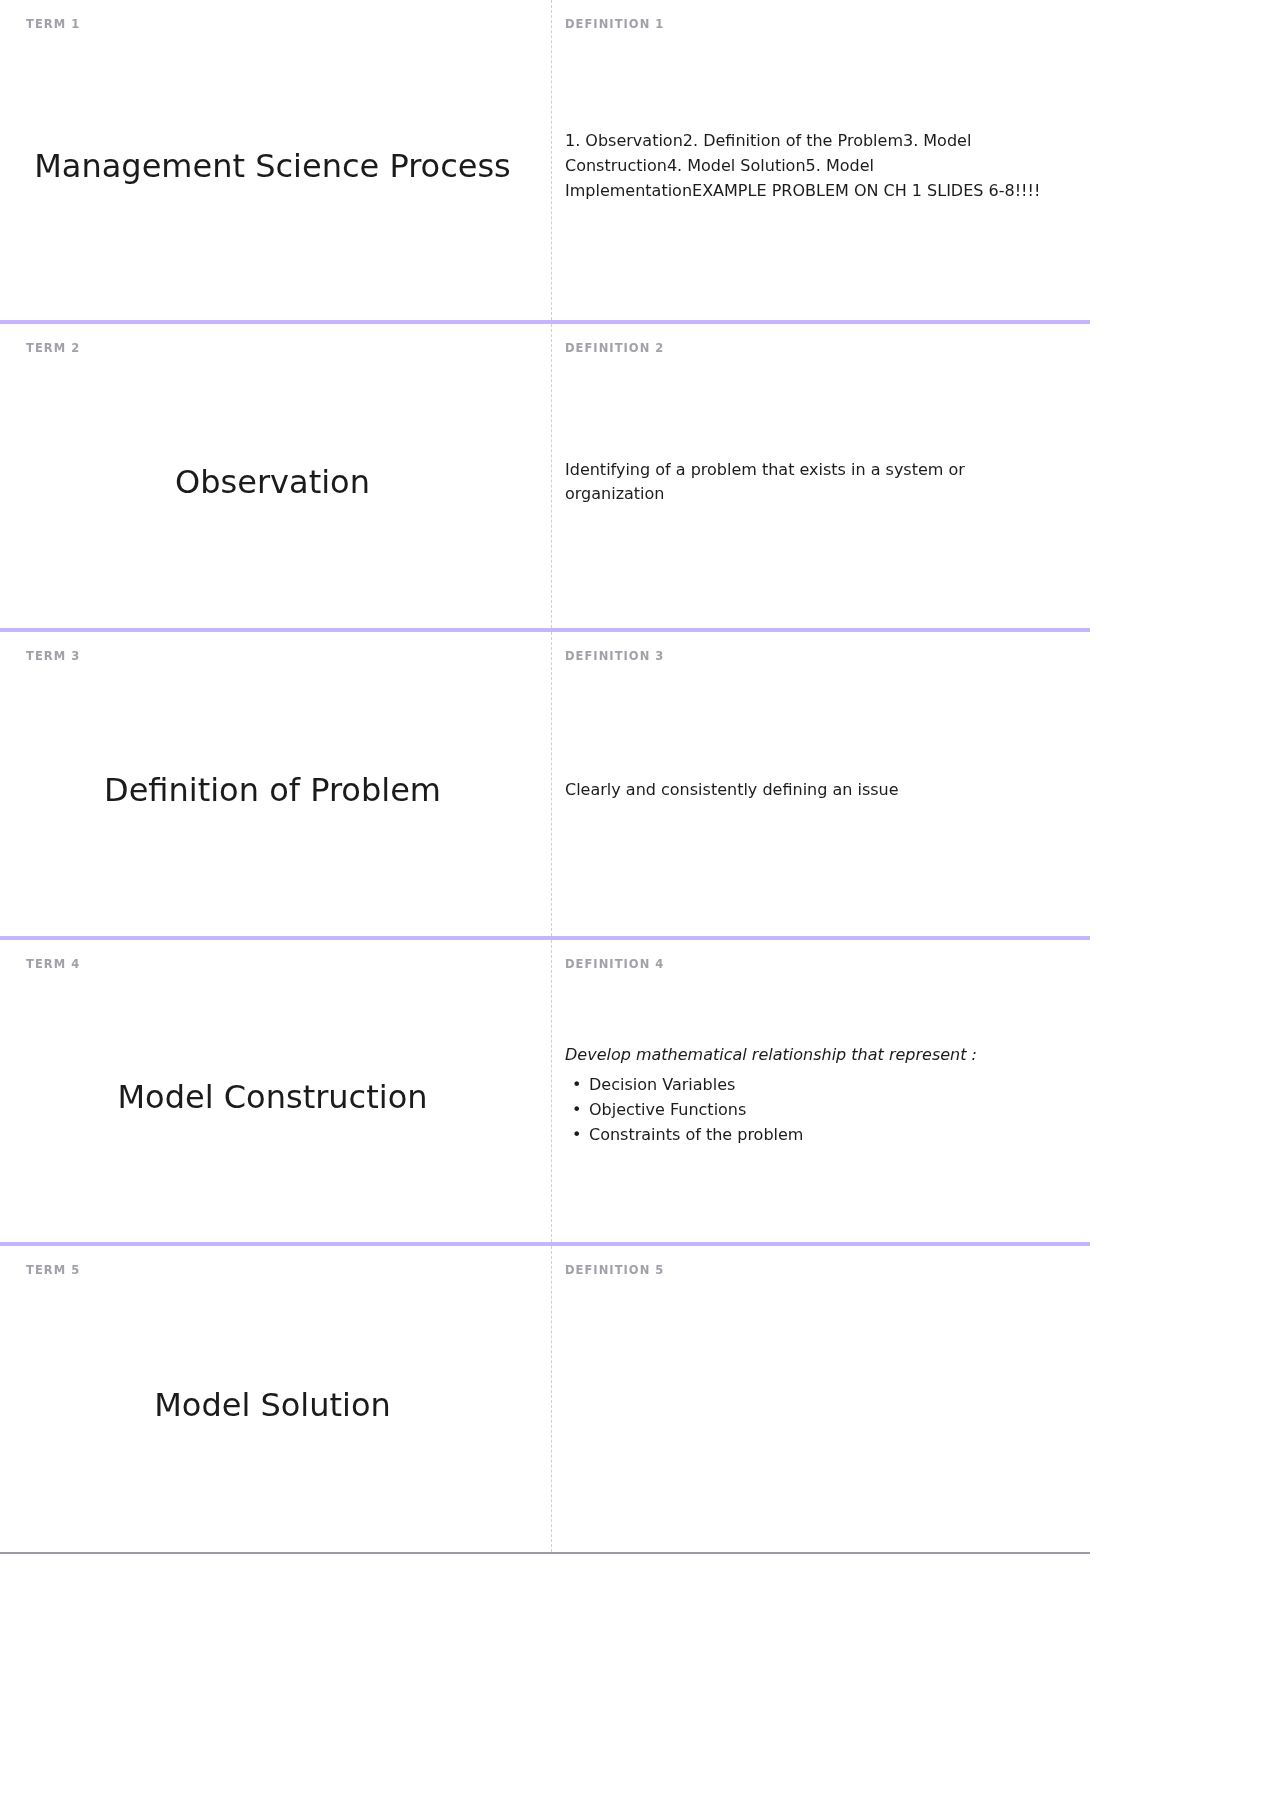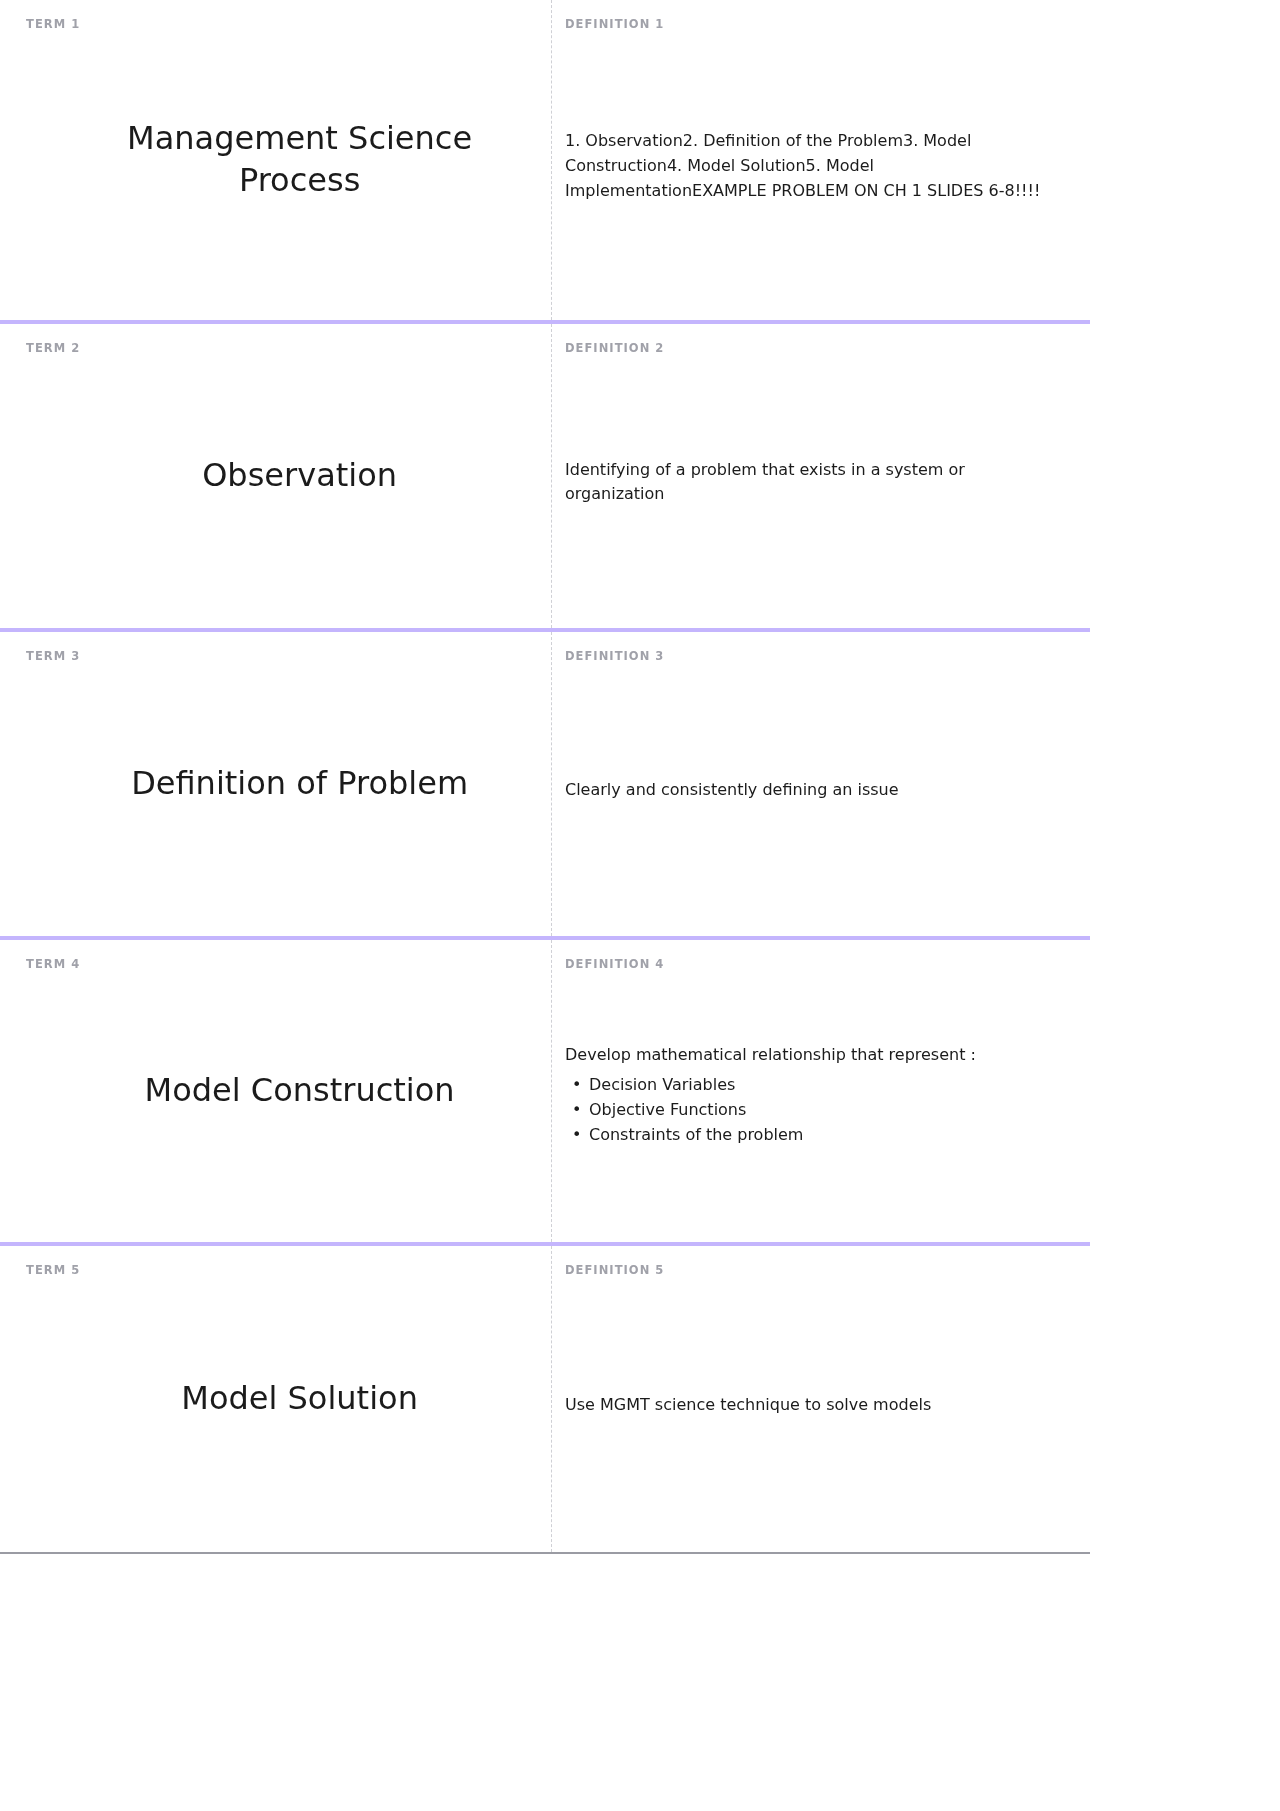--- a/index.html
+++ b/index.html
@@ -44,21 +44,21 @@
     border-left: 1px dashed #cfd0d5;
     pointer-events: none;
   }
 
   .term-cell {
     width: 551px;
     flex: 0 0 551px;
     padding: 18px 26px 18px 26px;
     position: relative;
     display: flex;
-    flex-direction: row;
+    flex-direction: column;
   }
   .def-cell {
     width: 539px;
     flex: 0 0 539px;
     padding: 18px 24px 18px 14px;
     position: relative;
     display: flex;
     flex-direction: column;
   }
 
@@ -111,20 +111,21 @@
   .def-list li::before {
     content: "\2022";
     position: absolute;
     left: -17px;
     top: 0;
     color: #1b1b1b;
     font-size: 16px;
   }
   .def-lead {
     margin: 0 0 2px 0;
+    font-style: italic;
   }
 
   
   .h1 { min-height: 320px; }
   .h2 { min-height: 308px; }
   .h3 { min-height: 308px; }
   .h4 { min-height: 306px; }
   .h5 { min-height: 310px; }
 
   .bottom-rule {
@@ -207,21 +208,18 @@
 
   <div class="card-row h5">
     <div class="term-cell">
       <div class="slot-label">TERM 5</div>
       <div class="cell-body">
         <div class="term-text">Model Solution</div>
       </div>
     </div>
     <div class="def-cell">
       <div class="slot-label">DEFINITION 5</div>
-      <div class="cell-body">
-        <div class="def-text">Use MGMT science technique to solve models</div>
-      </div>
     </div>
   </div>
 
   <div class="bottom-rule"></div>
 
 </div>
 
 </body></html>

